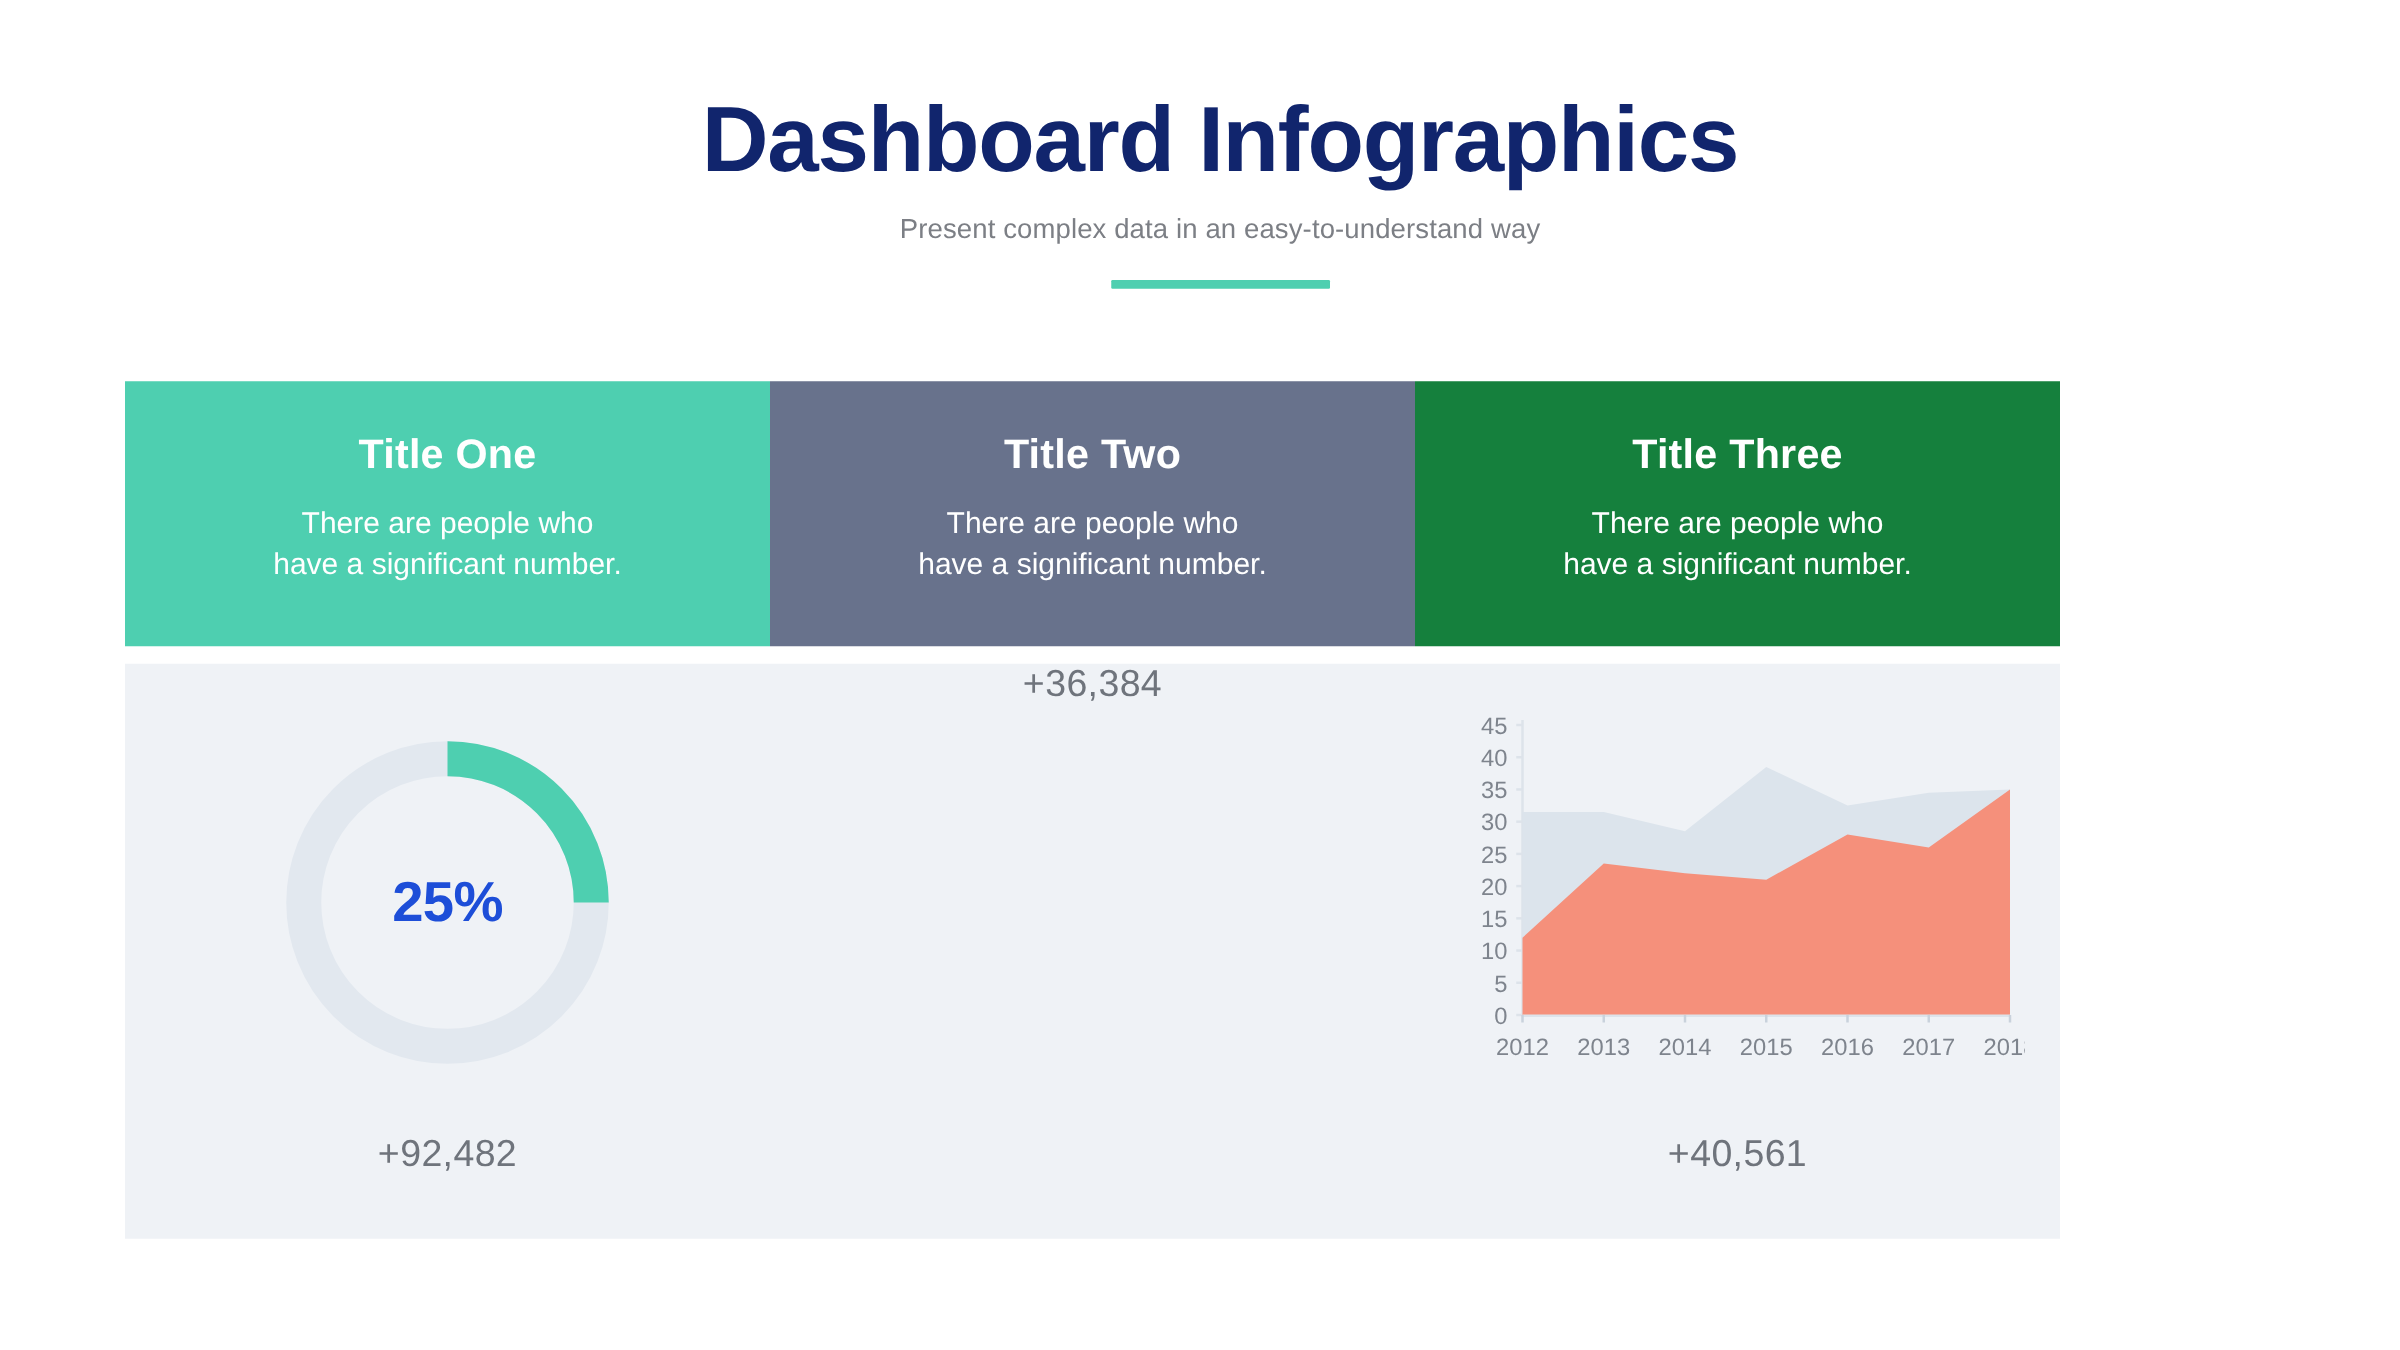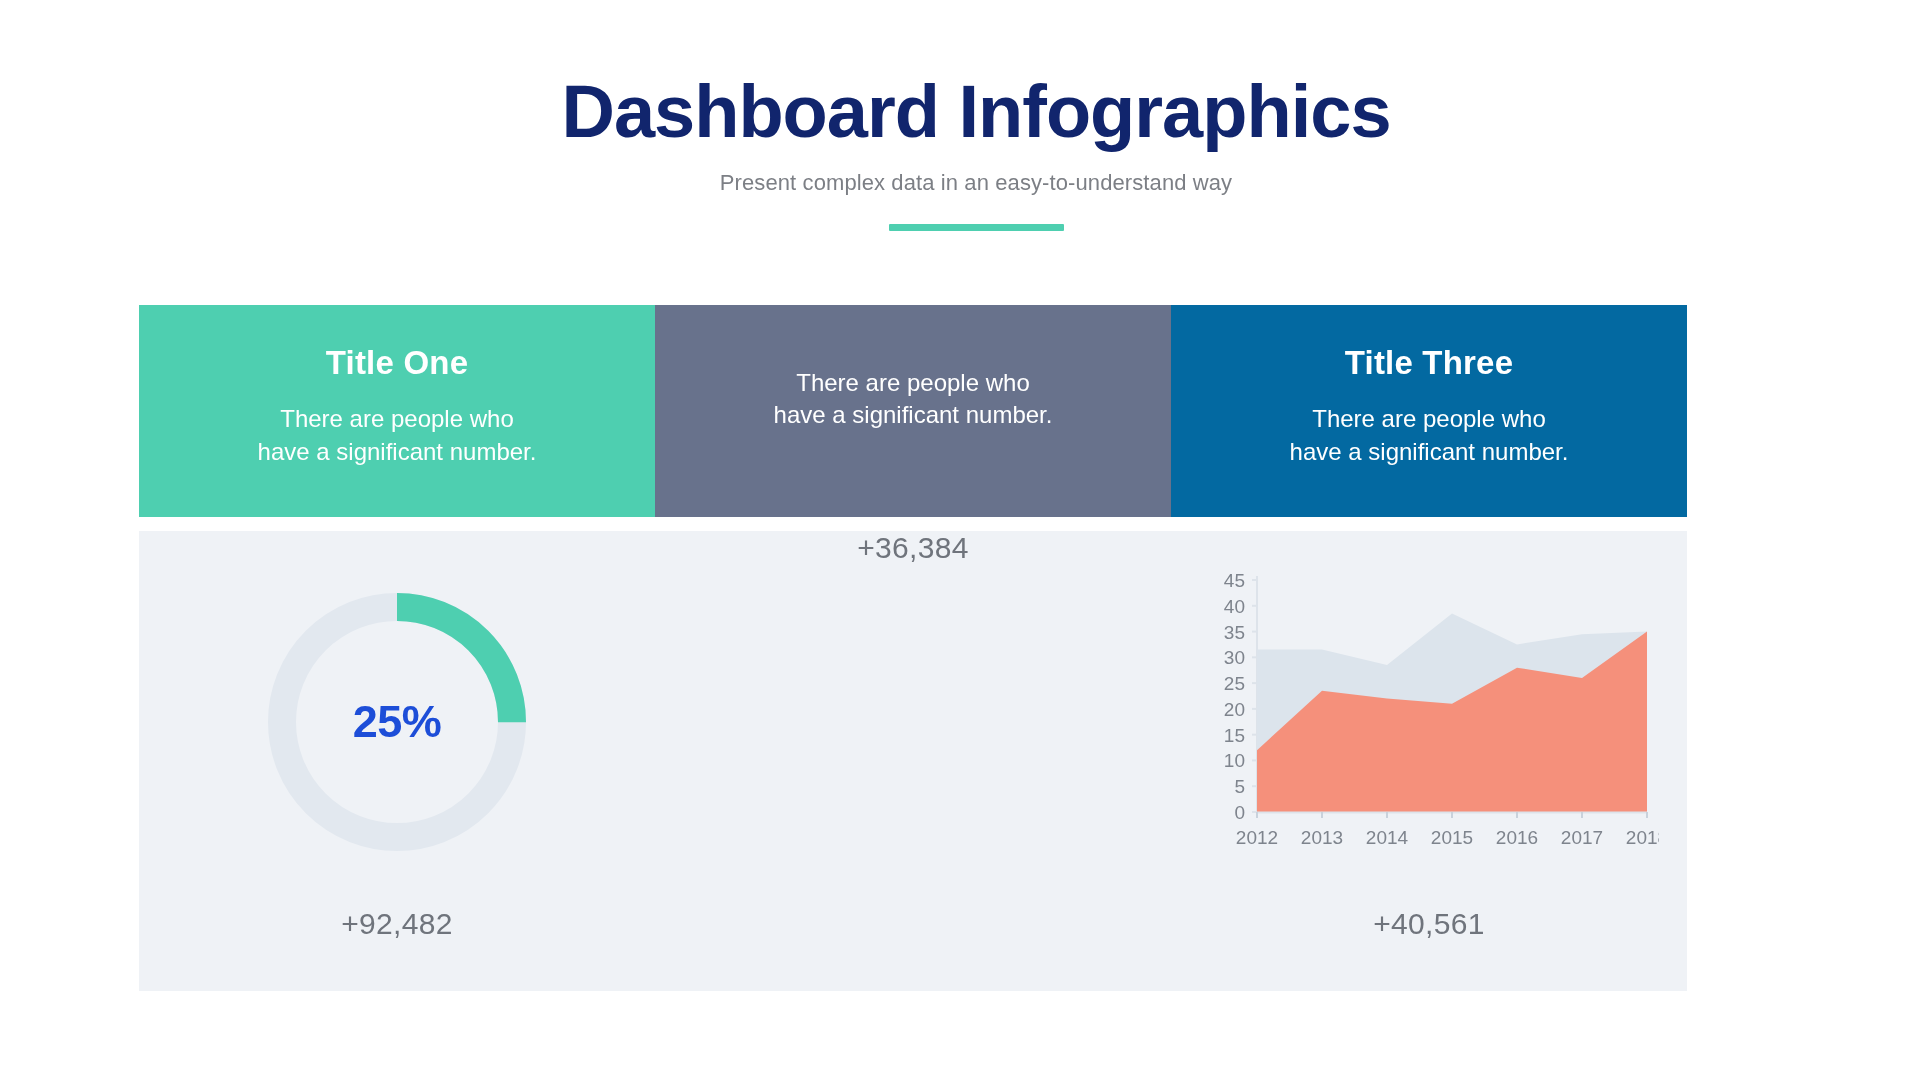--- a/index.html
+++ b/index.html
@@ -49,33 +49,32 @@
   }
 
   
   .cards {
     position: absolute;
     top: 305px;
     left: 100px;
     width: 1548px;
     display: flex;
     justify-content: space-between;
-    margin-left: 39px;
   }
   .card { width: 555px; }
 
   .card-header {
     height: 212px;
     padding: 40px 24px 0 24px;
     text-align: center;
     color: #ffffff;
   }
   .card-header.teal   { background: #4ECFB0; }
   .card-header.slate  { background: #68728C; }
-  .card-header.coral  { background: #0369a1; }
+  .card-header.coral  { background: #15803d; }
 
   .card-title {
     font-size: 33px;
     font-weight: 700;
     letter-spacing: 0.2px;
     line-height: 1.1;
   }
   .card-desc {
     margin-top: 22px;
     font-size: 24px;
@@ -158,20 +157,21 @@
             </svg>
             <div class="donut-label">25%</div>
           </div>
         </div>
         <div class="card-footer-number">+92,482</div>
       </div>
     </div>
 
     <div class="card">
       <div class="card-header slate">
+        <div class="card-title">Title Two</div>
         <div class="card-desc" style="white-space:pre-line">There are people who
 have a significant number.</div>
       </div>
       <div class="card-body">
         <div class="card-footer-number">+36,384</div>
       </div>
     </div>
 
     <div class="card">
       <div class="card-header coral">

